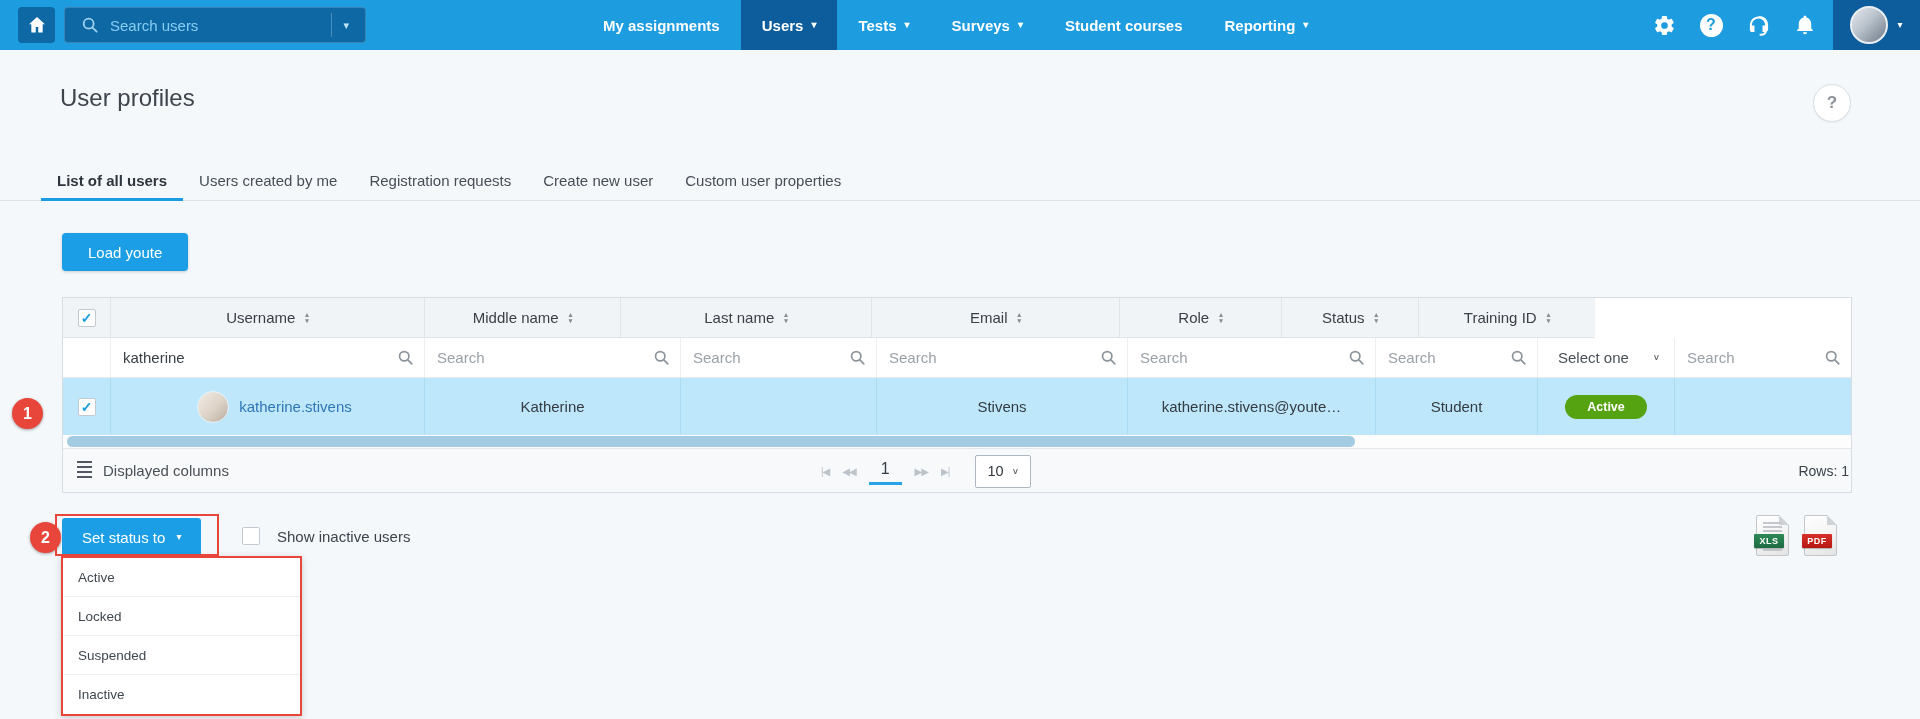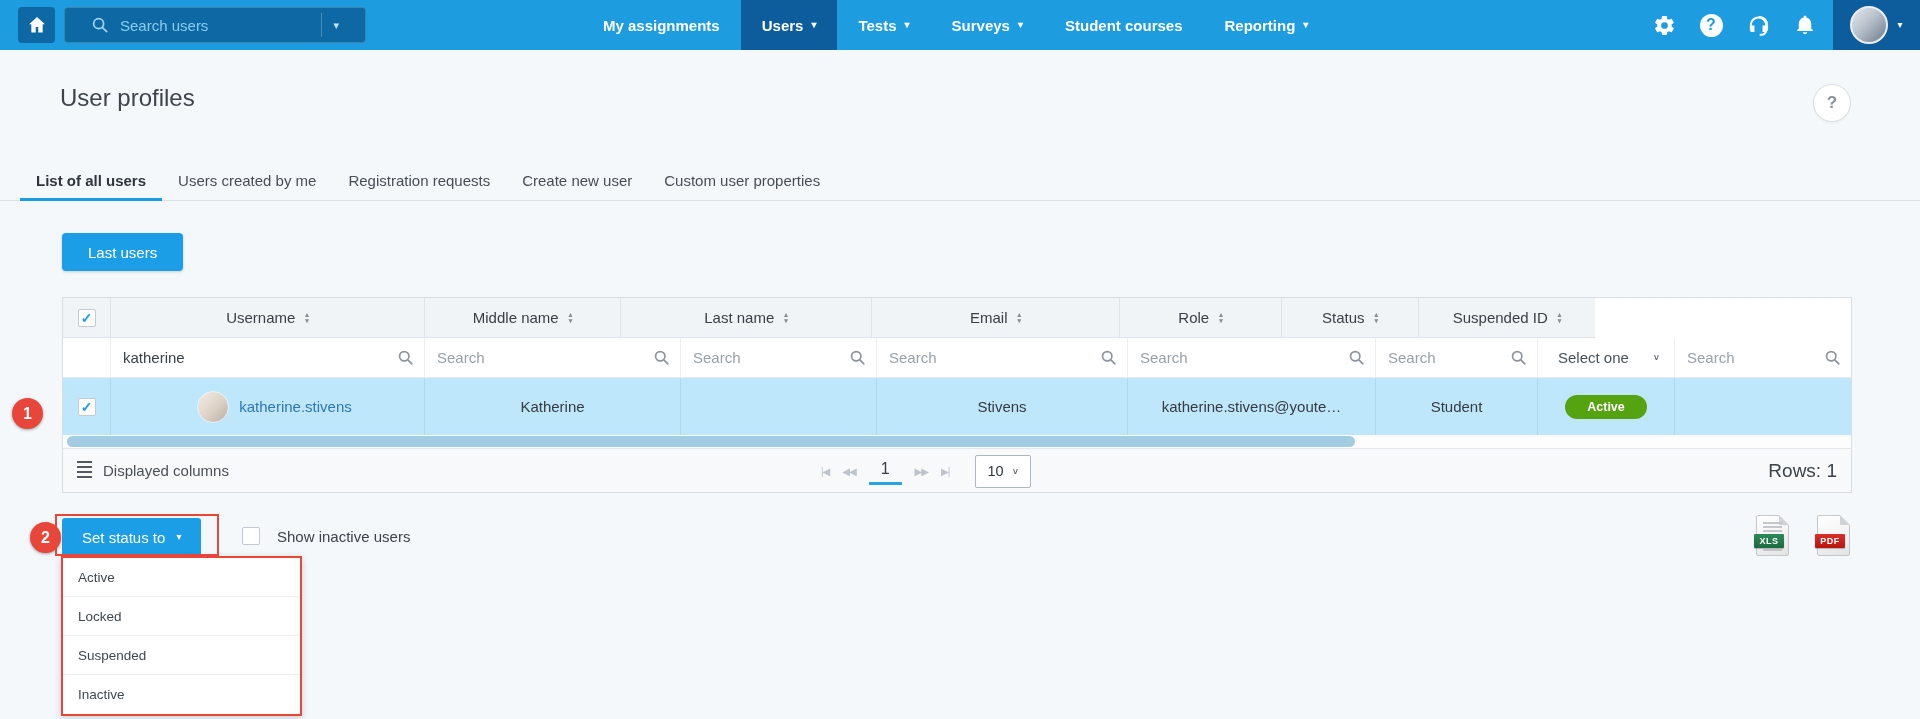--- a/index.html
+++ b/index.html
@@ -2,42 +2,42 @@
 <html><head>
 <meta charset="utf-8">
 <style>
   html,body{margin:0;padding:0;background:#f5f8fb;}
   *{box-sizing:border-box;font-family:"Liberation Sans",sans-serif;}
   .app{position:relative;width:1920px;height:719px;overflow:hidden;background:#f5f8fb;}
 
   
   .navbar{position:absolute;top:0;left:0;width:1920px;height:50px;background:#1d9ce0;display:flex;align-items:center;}
   .home-btn{position:absolute;left:18px;top:7px;width:37px;height:36px;background:#0e68a4;border-radius:4px;display:flex;align-items:center;justify-content:center;cursor:pointer;}
-  .nav-search{position:absolute;left:64px;top:7px;width:302px;height:36px;background:#0e68a4;border:1px solid rgba(255,255,255,0.18);border-radius:4px;display:flex;align-items:center;padding:0 26px;}
+  .nav-search{position:absolute;left:64px;top:7px;width:302px;height:36px;background:#0e68a4;border:1px solid rgba(255,255,255,0.18);border-radius:4px;display:flex;align-items:center;padding:0 16px;}
   .nav-search svg{flex:0 0 auto;}
   .nav-search input{flex:1;background:transparent;border:none;outline:none;color:#d9f0fc;font-size:15px;margin-left:9px;min-width:0;}
   .nav-search input::placeholder{color:#86cdf2;}
   .search-divider{width:1px;height:24px;background:rgba(255,255,255,0.25);margin:0 11px 0 6px;}
   .caret{font-size:10px;color:#fff;line-height:1;}
   .nav-search .caret{color:#bfe4f8;font-size:11px;}
   .nav-items{position:absolute;left:582px;top:0;height:50px;display:flex;}
   .nav-item{height:50px;display:flex;align-items:center;gap:8px;padding:0 21px;color:#fff;font-size:15px;font-weight:bold;cursor:pointer;}
   .nav-item.active{background:#0d5c9b;}
   .nav-icons{position:absolute;right:87px;top:0;height:50px;display:flex;align-items:center;gap:23px;padding-right:16px;}
   .icon-btn{width:24px;height:24px;display:flex;align-items:center;justify-content:center;cursor:pointer;}
   .q-icon{width:23px;height:23px;border-radius:50%;background:#fff;color:#1d9ce0;font-weight:bold;font-size:16px;display:flex;align-items:center;justify-content:center;}
   .avatar-panel{position:absolute;right:0;top:0;width:87px;height:50px;background:#0d5c9b;display:flex;align-items:center;justify-content:center;gap:9px;cursor:pointer;}
   .avatar{width:38px;height:38px;border-radius:50%;border:2px solid #e9eef2;background:linear-gradient(135deg,#e3e7ec 0%,#b9c2cc 45%,#6d7a88 100%);}
 
   
   .page-title{position:absolute;left:60px;top:84px;margin:0;font-size:24px;font-weight:500;color:#3d444b;}
   .help-btn{position:absolute;left:1813px;top:84px;width:38px;height:38px;border-radius:50%;background:#fff;border:1px solid #d9dee3;color:#8a9199;font-size:17px;font-weight:bold;display:flex;align-items:center;justify-content:center;box-shadow:0 1px 2px rgba(0,0,0,0.06);cursor:pointer;}
 
   
-  .tabs{position:absolute;top:163px;left:0;right:0;height:38px;border-bottom:1px solid #dde2e7;display:flex;padding-left:20px;}
+  .tabs{position:absolute;top:163px;left:0;right:0;height:38px;border-bottom:1px solid #dde2e7;display:flex;padding-left:41px;}
   .tab{height:38px;padding:0 16px;line-height:36px;font-size:15px;color:#474e56;cursor:pointer;}
   .tab.active{font-weight:bold;color:#2e353c;border-bottom:3px solid #1b9de2;}
 
   
   .load-users{position:absolute;left:62px;top:233px;height:38px;padding:0 26px;background:#1b9ee6;color:#fff;font-size:15px;border:none;border-radius:4px;box-shadow:0 1px 3px rgba(0,0,0,0.18);cursor:pointer;}
 
   
   .table-card{position:absolute;left:62px;top:297px;width:1790px;border:1px solid #d8dde3;background:#fff;}
   .t-row{display:flex;width:1788px;}
   .cell{position:relative;display:flex;align-items:center;justify-content:center;}
@@ -70,38 +70,38 @@
   .hscroll{position:relative;height:13px;background:#fdfdfe;width:1788px;}
   .hscroll .thumb{position:absolute;top:1px;left:4px;width:1288px;height:11px;background:#a3cbe1;border-radius:6px;cursor:pointer;}
   .t-footer{position:relative;height:44px;width:1788px;background:#f7f9fa;border-top:1px solid #e3e7ea;display:flex;align-items:center;}
   .disp-cols{display:flex;align-items:center;gap:11px;padding-left:14px;font-size:15px;color:#4a5056;cursor:pointer;}
   .burger{width:15px;height:2px;background:#51585f;box-shadow:0 -5px 0 #51585f,0 5px 0 #51585f,0 10px 0 #51585f;margin-top:-8px;}
   .footer-center{position:absolute;left:758px;top:0;height:44px;display:flex;align-items:center;gap:26px;}
   .pager{display:flex;align-items:center;gap:13px;}
   .pg{font-size:10px;color:#bcc3ca;letter-spacing:-1px;cursor:pointer;}
   .page-num{font-size:16px;color:#363d44;border-bottom:3px solid #29a3e8;padding:2px 12px 4px;cursor:pointer;}
   .size-select{width:56px;height:33px;background:#fff;border:1px solid #aeb6bf;border-radius:2px;display:flex;align-items:center;justify-content:center;gap:8px;font-size:14.5px;color:#30373e;cursor:pointer;}
-  .rows-count{position:absolute;right:14px;font-size:19px;color:#3c434a;}
+  .rows-count{position:absolute;right:2px;font-size:14px;color:#3c434a;}
 
   
   .annot-circle{position:absolute;width:31px;height:31px;border-radius:50%;background:#e8463b;color:#fff;font-size:16px;font-weight:bold;display:flex;align-items:center;justify-content:center;box-shadow:0 1px 3px rgba(0,0,0,0.35);}
   .c1{left:12px;top:398px;}
   .c2{left:30px;top:522px;}
   .annot-rect{position:absolute;border:2px solid #e8463b;pointer-events:none;z-index:6;}
   .r-btn{left:55px;top:514px;width:164px;height:42px;}
 
   
   .set-status{position:absolute;left:62px;top:518px;height:38px;padding:0 20px;background:#1b9ee6;color:#fff;font-size:15px;border:none;border-radius:3px;display:flex;align-items:center;gap:11px;cursor:pointer;}
   .status-menu{position:absolute;left:61px;top:556px;width:241px;height:160px;background:#fff;border:2px solid #e8463b;box-shadow:0 2px 7px rgba(0,0,0,0.18);z-index:5;}
   .menu-item{height:39px;line-height:39px;padding-left:15px;font-size:13.5px;color:#40474f;border-bottom:1px solid #efefef;cursor:pointer;}
   .menu-item:last-child{border-bottom:none;}
   .show-inactive{position:absolute;left:242px;top:527px;display:flex;align-items:center;gap:17px;}
   .cb-empty{width:18px;height:18px;background:#fff;border:1px solid #c3cad1;border-radius:2px;cursor:pointer;}
   .show-inactive span.lbl{font-size:15px;color:#3c434a;}
-  .exports{position:absolute;left:1756px;top:515px;display:flex;gap:28px;}
+  .exports{position:absolute;left:1756px;top:515px;display:flex;gap:15px;}
   .file-icon{position:relative;width:33px;height:41px;background:linear-gradient(160deg,#ffffff 0%,#f3f3f3 55%,#e3e3e3 100%);border:1px solid #c4c7ca;border-radius:2px;cursor:pointer;}
   .file-icon .fold{position:absolute;top:-1px;right:-1px;width:0;height:0;border-style:solid;border-width:0 10px 10px 0;border-color:#f5f8fb #f5f8fb #d0d3d6 transparent;}
   .band{position:absolute;left:-3px;bottom:7px;height:14px;min-width:30px;padding:0 4px;display:flex;align-items:center;justify-content:center;font-size:9px;font-weight:bold;color:#fff;letter-spacing:0.5px;border-radius:1px;box-shadow:0 1px 1px rgba(0,0,0,0.25);}
   .xls .band{background:linear-gradient(#2c8a57,#1d6a41);}
   .pdf .band{background:linear-gradient(#d8302a,#b61612);}
   .grid-top{position:absolute;top:6px;left:6px;right:6px;height:10px;background:repeating-linear-gradient(#c4c8cc 0 2px,transparent 2px 4px);}
   .grid-bot{position:absolute;bottom:2px;left:6px;right:6px;height:4px;background:repeating-linear-gradient(#c4c8cc 0 2px,transparent 2px 4px);}
 </style>
 </head>
 <body>
@@ -177,21 +177,21 @@
   <div class="help-btn">?</div>
 
   <div class="tabs">
     <div class="tab active">List of all users</div>
     <div class="tab">Users created by me</div>
     <div class="tab">Registration requests</div>
     <div class="tab">Create new user</div>
     <div class="tab">Custom user properties</div>
   </div>
 
-  <button class="load-users">Last users</button>
+  <button class="load-users">Load youte</button>
 
   <section class="table-card">
     <div class="t-row t-head">
       <div class="cell col-sel">
         <span class="checkbox">
             <i>✓</i>
           </span>
       </div>
       <div class="cell col-username">
           <span>Username</span>
@@ -229,21 +229,21 @@
           </span>
         </div>
       <div class="cell col-status">
           <span>Status</span>
           <span class="sort">
             <b>▴</b>
             <b>▾</b>
           </span>
         </div>
       <div class="cell col-emp">
-          <span>Suspended ID</span>
+          <span>Training ID</span>
           <span class="sort">
             <b>▴</b>
             <b>▾</b>
           </span>
         </div>
     </div>
 
     <div class="t-row t-filter">
       <div class="cell col-sel"></div>
       <div class="cell col-username">

